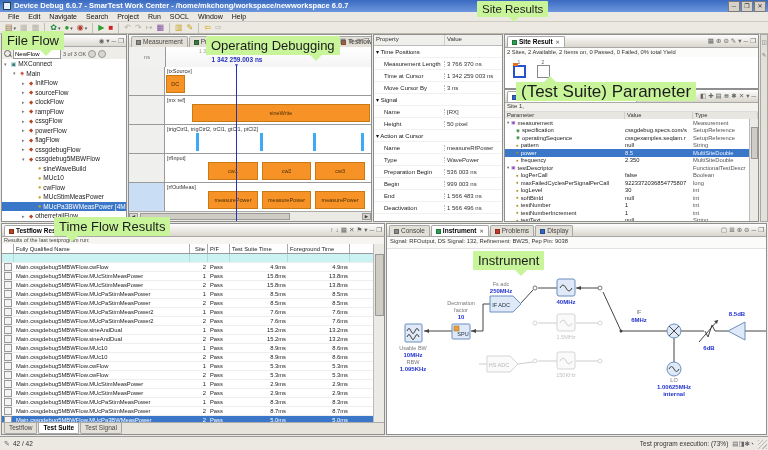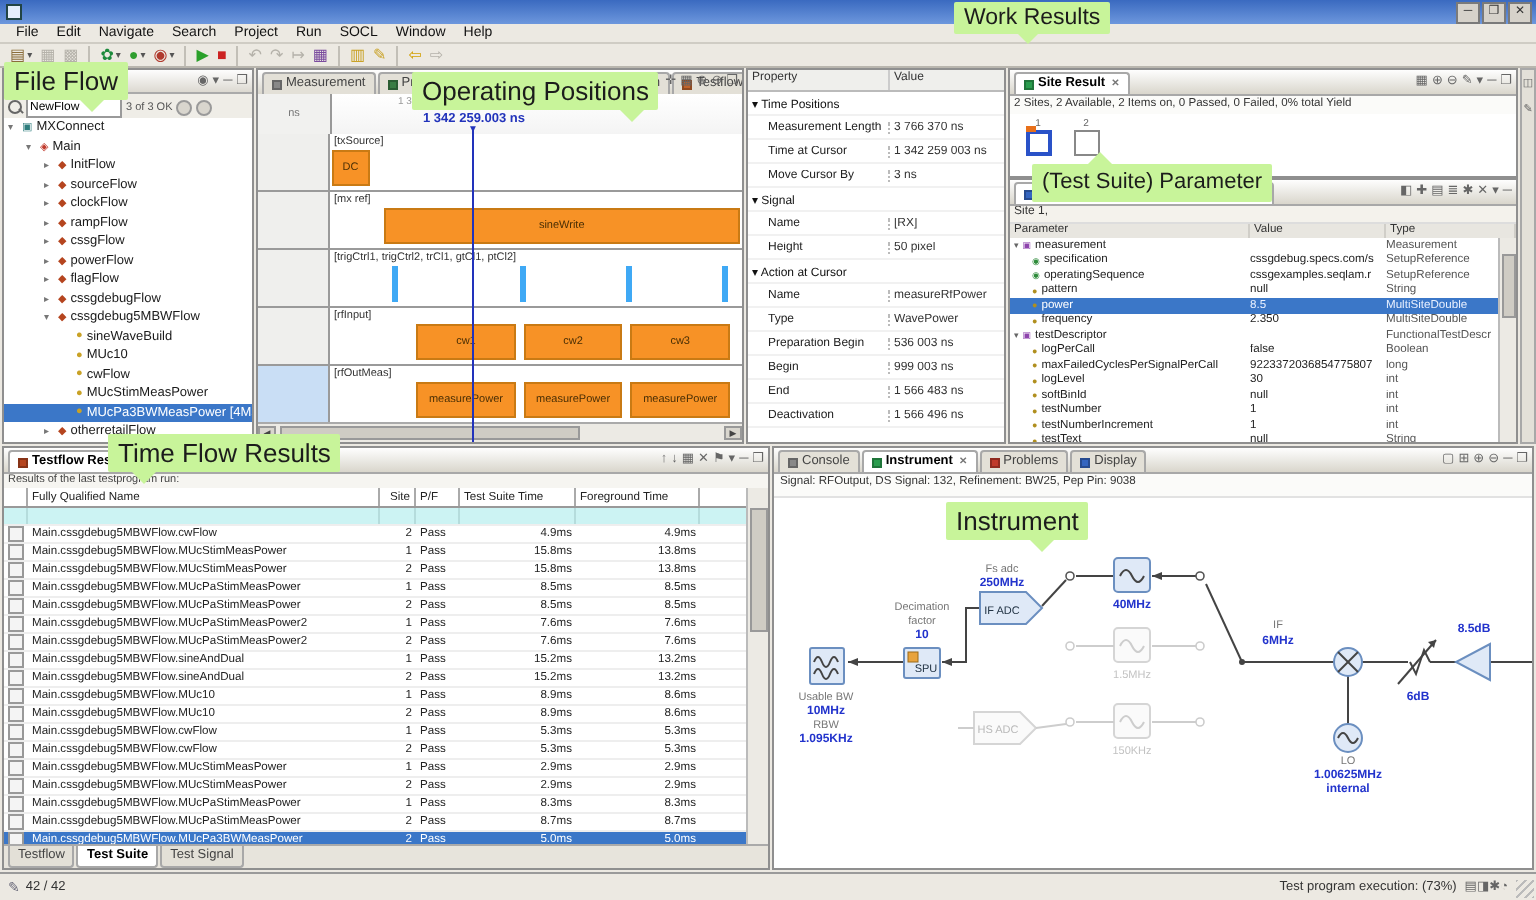--- a/index.html
+++ b/index.html
@@ -165,31 +165,32 @@
         background:repeating-linear-gradient(135deg,#bbb 0 1px,transparent 1px 3px);}
   
   .callout{position:absolute;background:#c8f49a;color:#1c1c1c;font-size:13px;line-height:19px;
            padding:0 5px;z-index:60;border-radius:1px;}
   .callout:after{content:"";position:absolute;width:0;height:0;border:6px solid transparent;}
   .tail-b:after{top:100%;border-top-color:#c8f49a;}
   .tail-t:after{bottom:100%;border-bottom-color:#c8f49a;}
   #co-flow{left:2px;top:31px;} #co-flow:after{left:38px;}
   #co-seq{left:206px;top:36px;} #co-seq:after{left:104px;}
   #co-site{left:477px;top:1px;font-size:11.5px;line-height:16px;} #co-site:after{left:32px;border-width:5px;}
-  #co-param{left:516px;top:82px;font-size:11px;text-align:center;} #co-param:after{left:28px;}
+  #co-param{left:516px;top:82px;font-size:17px;text-align:center;} #co-param:after{left:28px;}
   #co-res{left:54px;top:217px;} #co-res:after{left:12px;}
   #co-inst{left:473px;top:251px;} #co-inst:after{left:42px;}
 </style>
 </head>
 <body>
 
 <div id="root">
 
   <div id="titlebar" class="abs">
     <span id="title-icon"></span>
+    <span>Device Debug 6.0.7 - SmarTest Work Center - /home/mkchong/workspace/newworkspace 6.0.7</span>
     <span class="winbtns" id="winbtns">
         <span class="winbtn">─</span>
         <span class="winbtn">❐</span>
         <span class="winbtn">✕</span>
       </span>
   </div>
 
   <div id="menubar" class="abs">
       <span class="mi">File</span>
       <span class="mi">Edit</span>
@@ -1075,19 +1076,19 @@
       <span>42 / 42</span>
     </div>
     <div id="status-right">
       <span>Test program execution: (73%)</span>
       <span id="status-icons"><span class="vi">▤</span><span class="vi">◨</span><span class="vi">✱</span><span class="vi">◔</span></span>
     </div>
     <div id="grip"></div>
   </div>
 
   <div class="callout tail-b" id="co-flow">File Flow</div>
-  <div class="callout tail-b" id="co-seq">Operating Positions</div>
-  <div class="callout tail-b" id="co-site">Work Results</div>
+  <div class="callout tail-b" id="co-seq">Operating Debugging</div>
+  <div class="callout tail-b" id="co-site">Site Results</div>
   <div class="callout tail-t" id="co-param">(Test Suite) Parameter</div>
   <div class="callout tail-b" id="co-res">Time Flow Results</div>
   <div class="callout tail-b" id="co-inst">Instrument</div>
 
 </div>
 
 </body></html>

